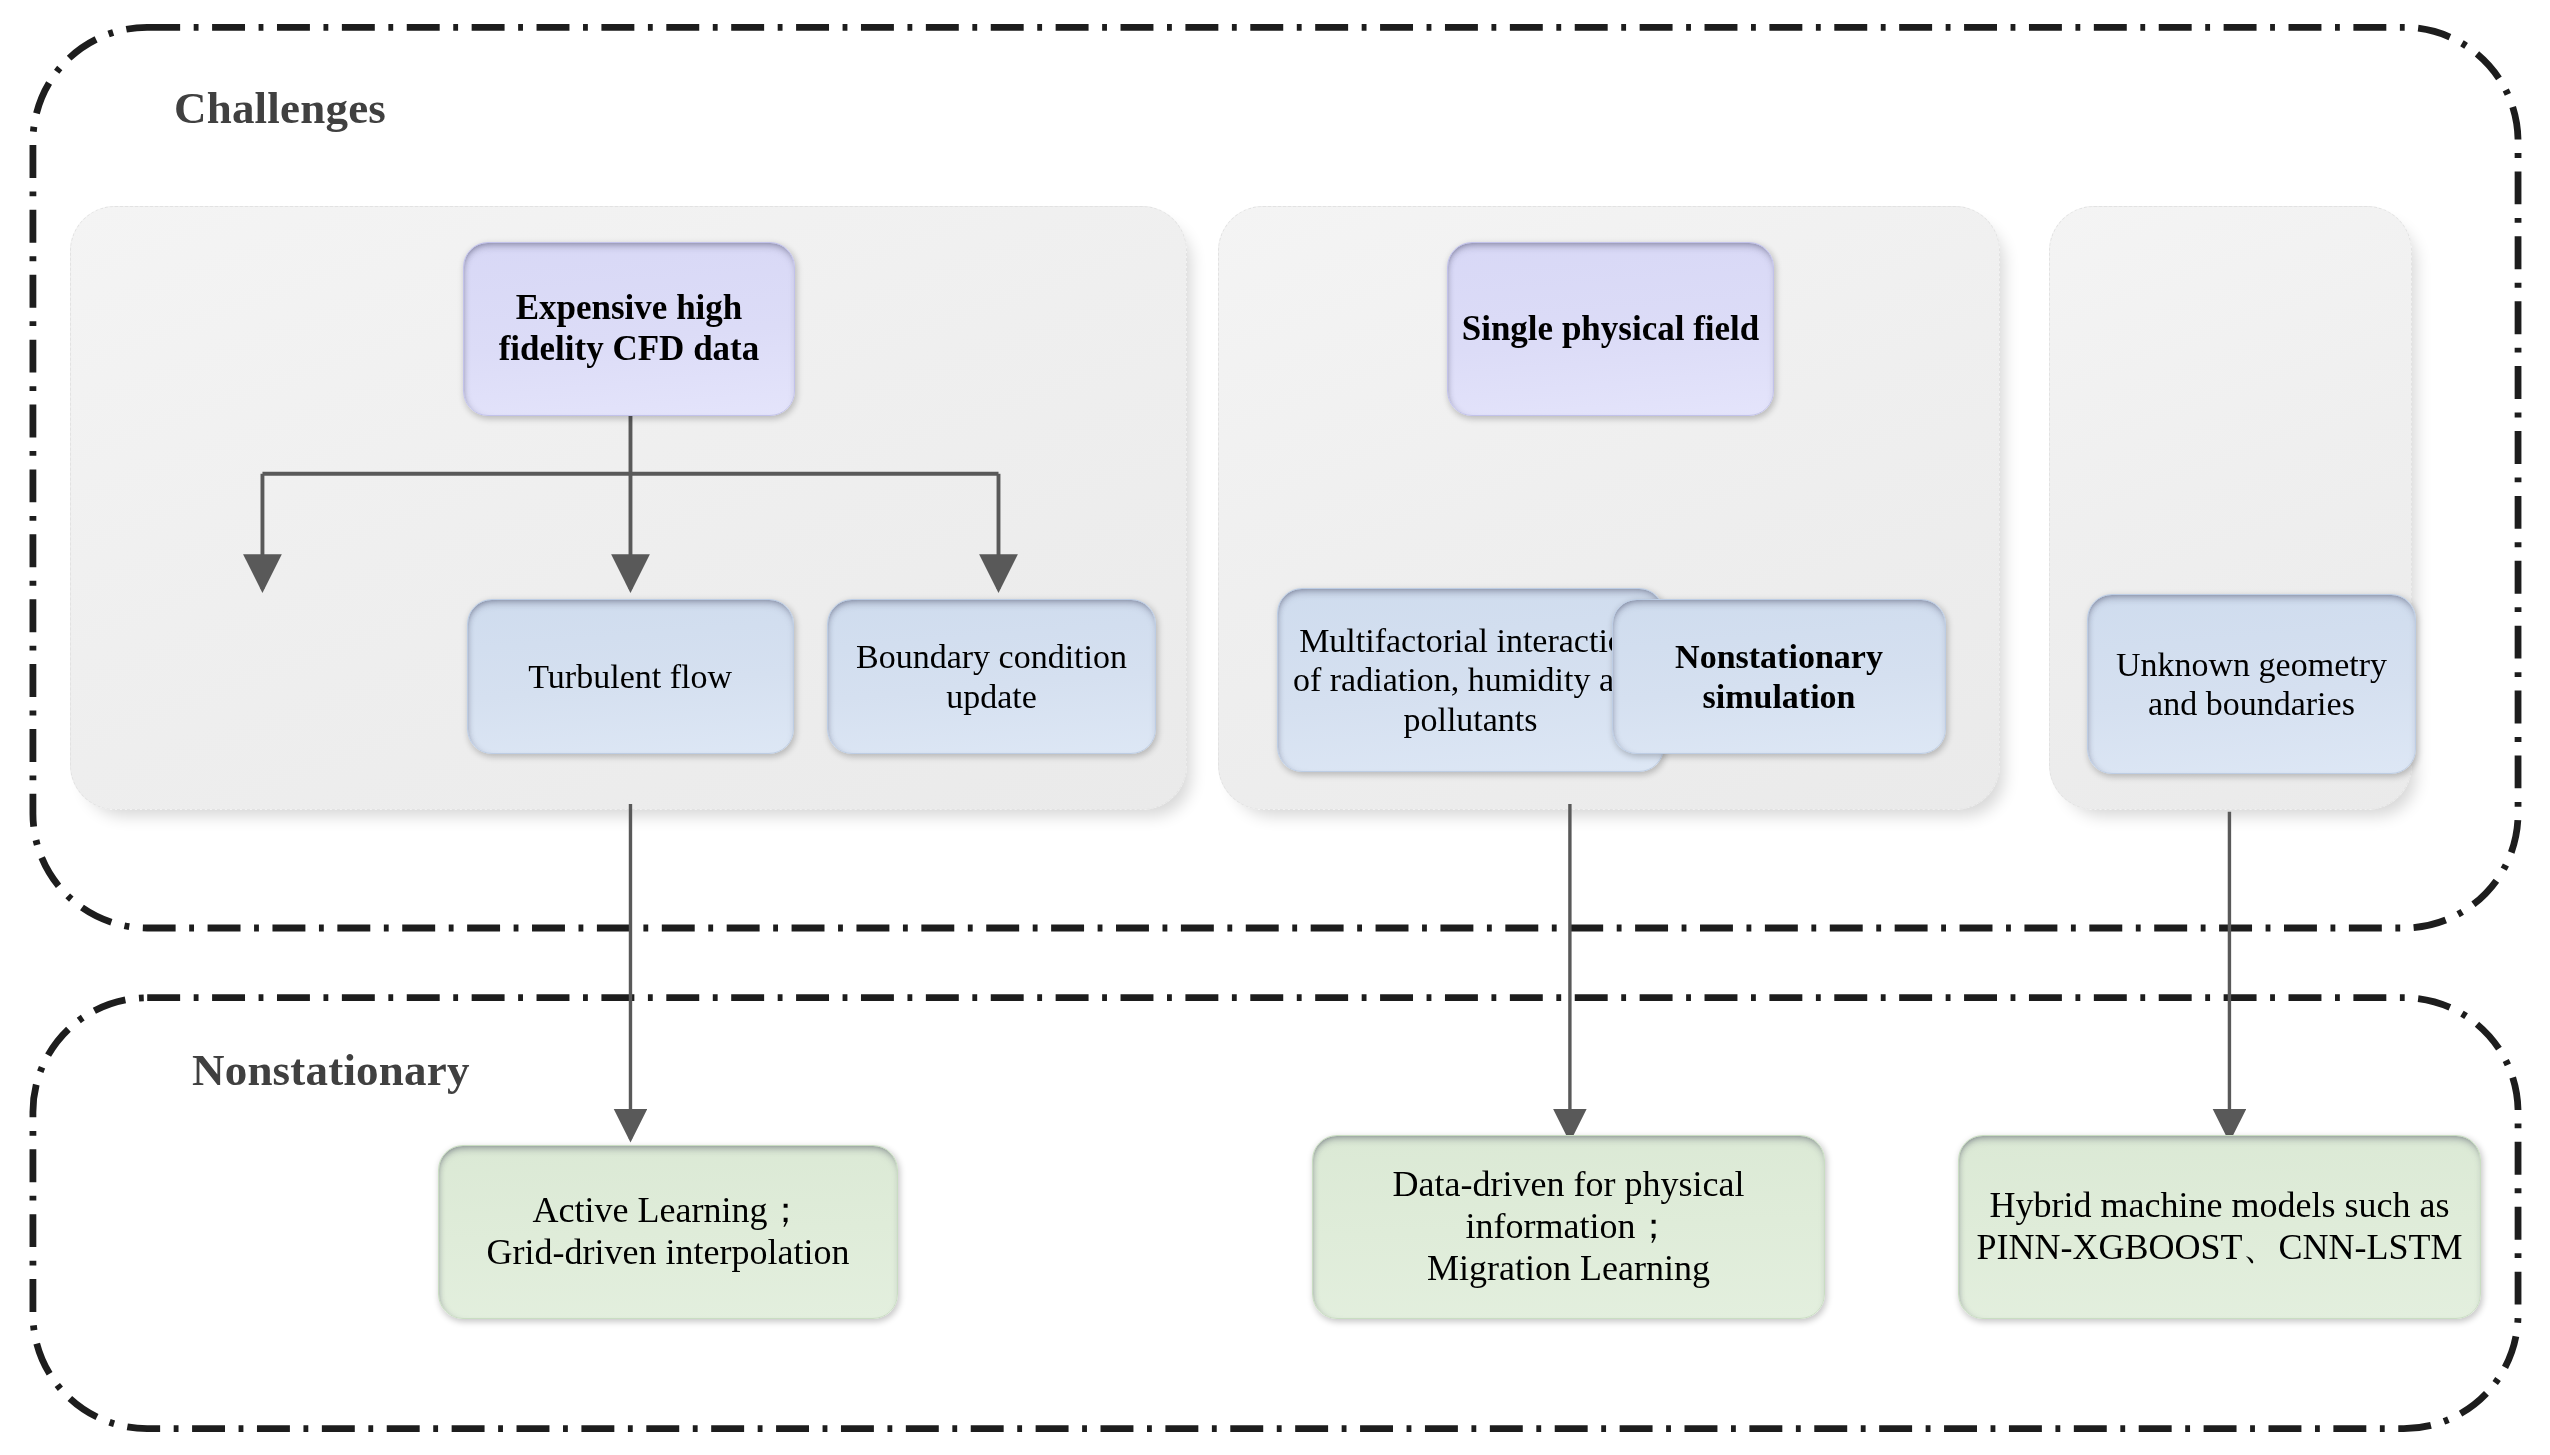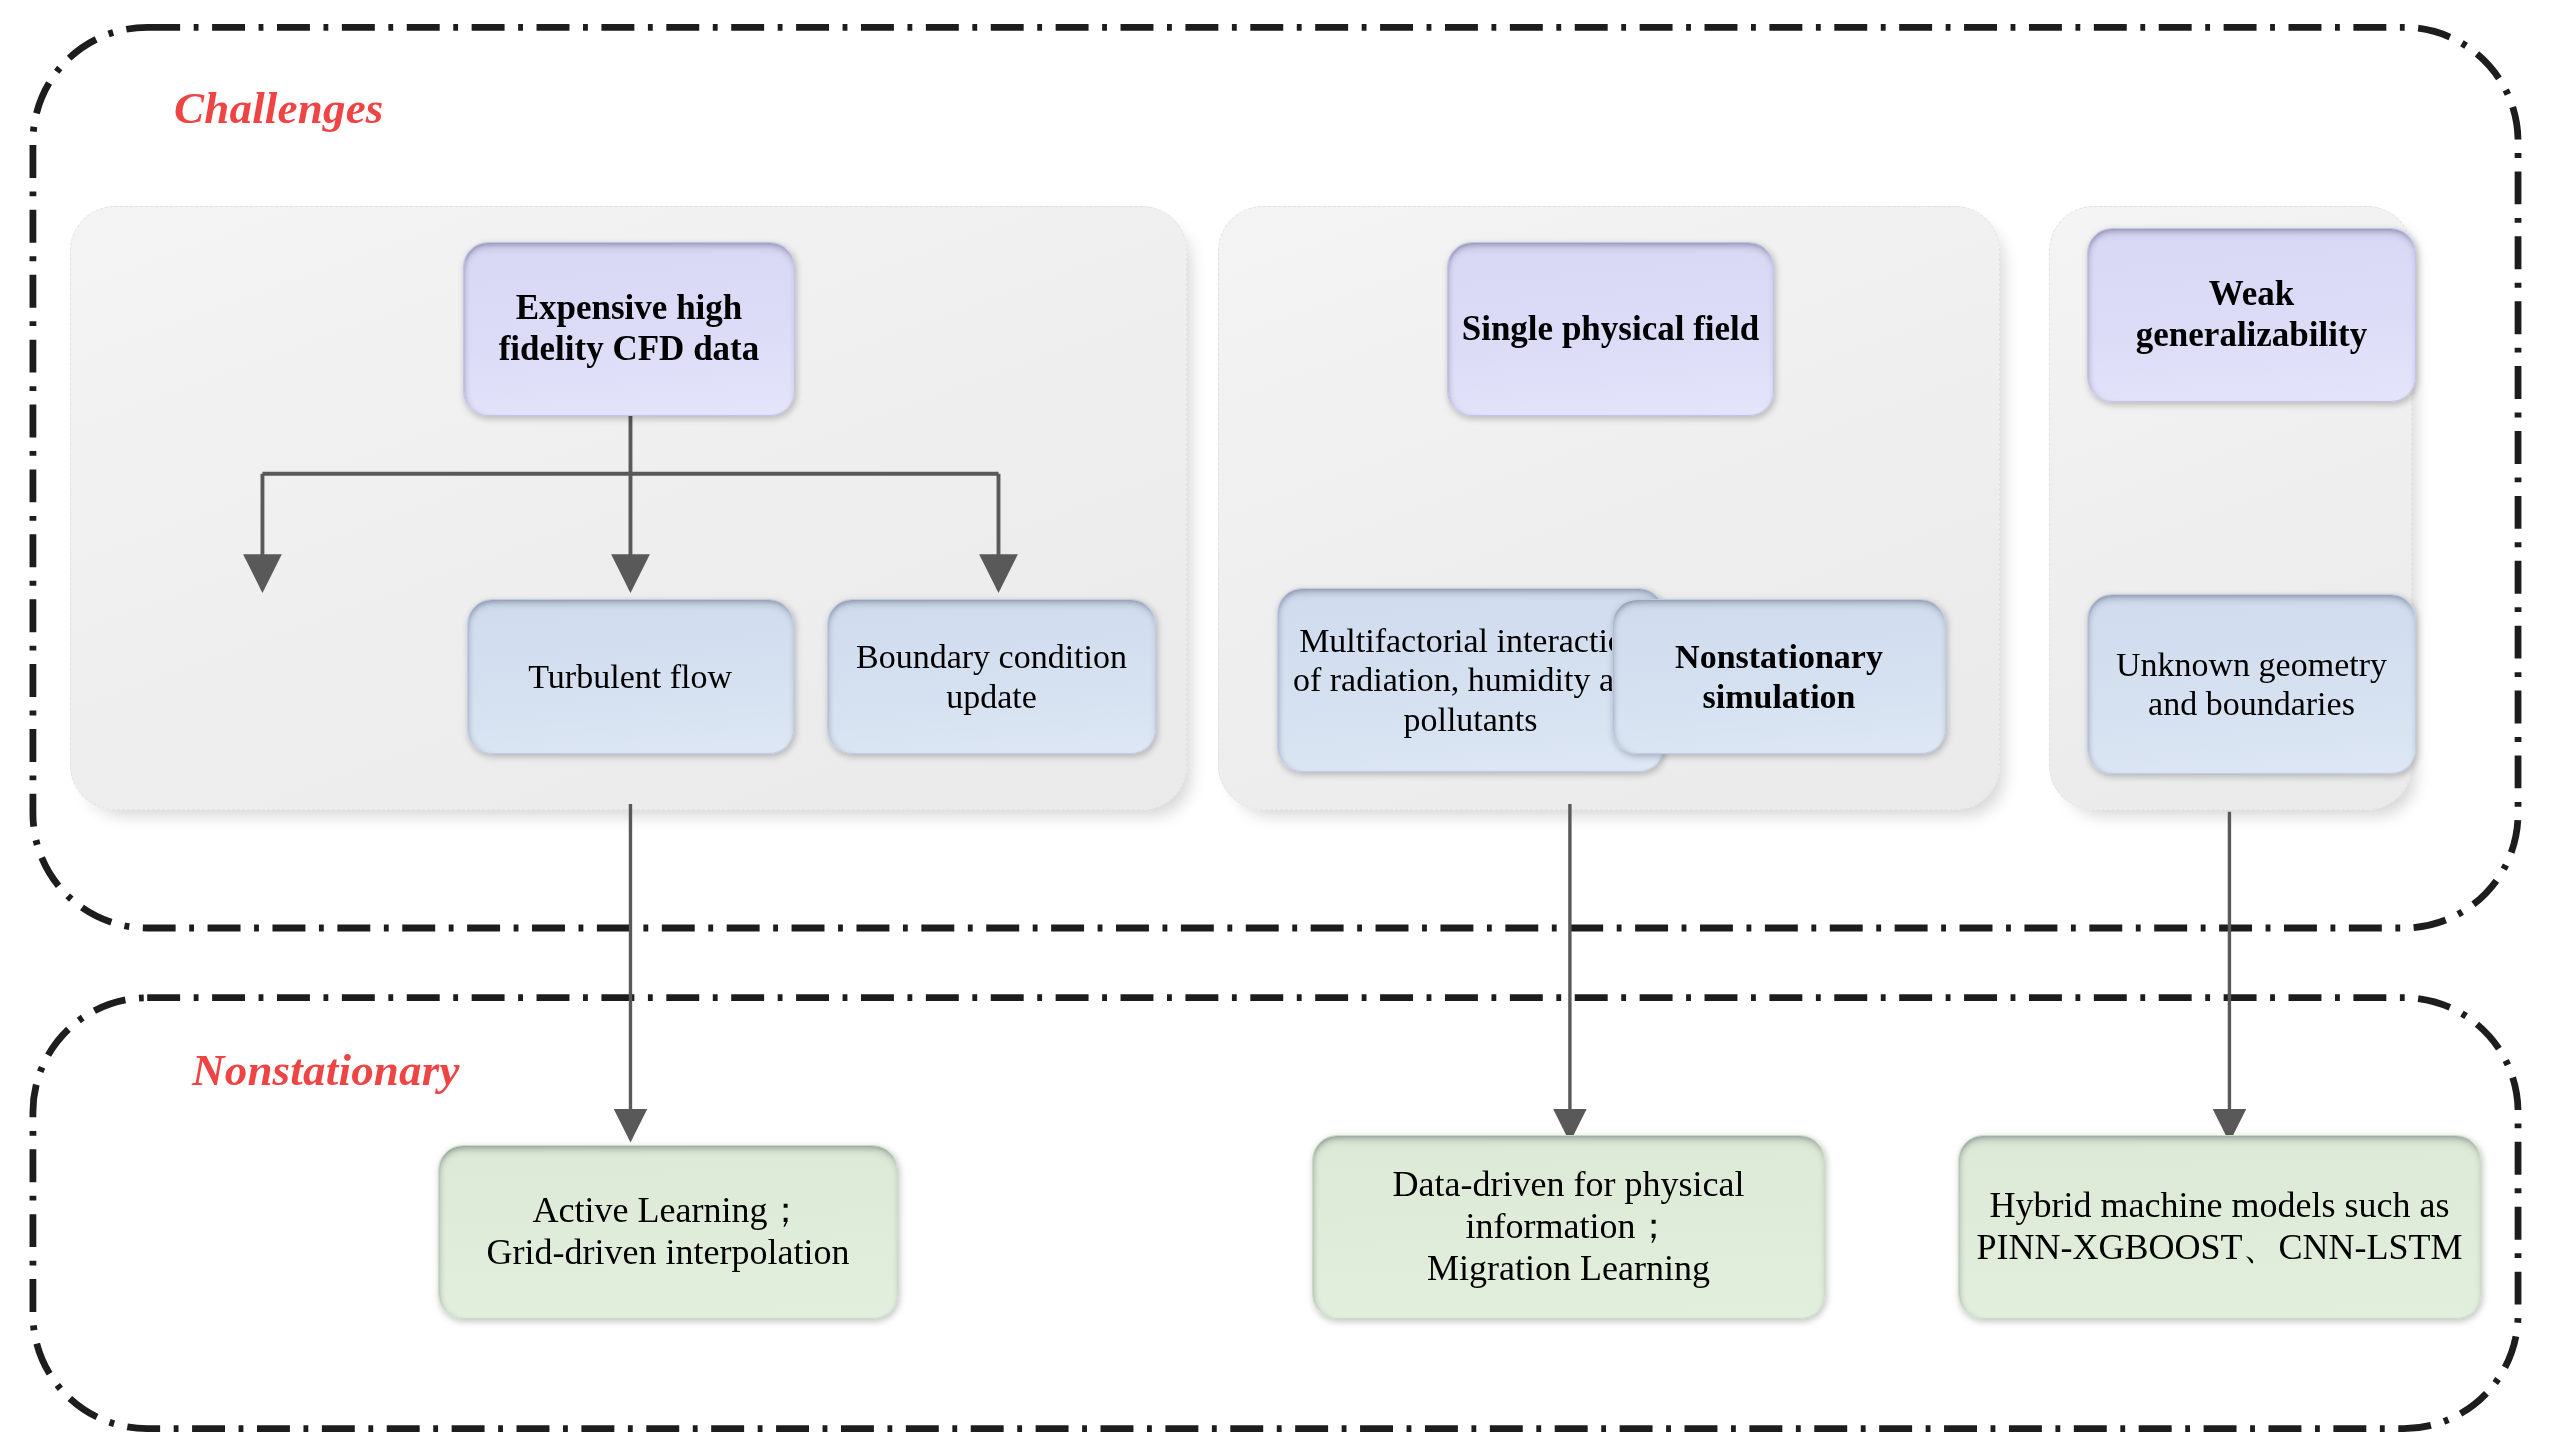--- a/index.html
+++ b/index.html
@@ -19,24 +19,23 @@
     position: absolute;
     left: 0;
     top: 0;
     pointer-events: none;
   }
 
   .region-title {
     position: absolute;
     font-weight: bold;
     font-size: 45px;
-    color: #ef4444;
+    color: #404040;
     letter-spacing: 0.2px;
     white-space: nowrap;
-    font-style: italic;
   }
 
   
   .group-panel {
     position: absolute;
     box-sizing: border-box;
     background: linear-gradient(160deg, #f4f4f4 0%, #efefef 45%, #eaeaea 100%);
     border: 1px dashed #e2e2e2;
     border-radius: 45px;
     box-shadow: 9.7px 11.6px 15.5px -5.8px rgba(0,0,0,0.16);
@@ -149,23 +148,20 @@
   </div>
 
   <div class="node blue" style="left:1277px; top:588px; width:387px; height:184px;">
     <span>Multifactorial interaction of radiation, humidity and pollutants</span>
   </div>
 
   <div class="node blue" style="left:1612px; top:599px; width:334px; height:155px;font-weight:bold;">
     <span>Nonstationary simulation</span>
   </div>
 
-  <div class="node purple" style="left:2087px; top:228px; width:329px; height:174px;">
-    <span>Weak generalizability</span>
-  </div>
 
   <div class="node blue" style="left:2087px; top:594px; width:329px; height:180px;">
     <span>Unknown geometry and boundaries</span>
   </div>
 
   <div class="node green" style="left:438px; top:1145px; width:460px; height:174px;">
     <span style="white-space: pre-line; text-align: center;">Active Learning；
 Grid-driven interpolation</span>
   </div>
 

